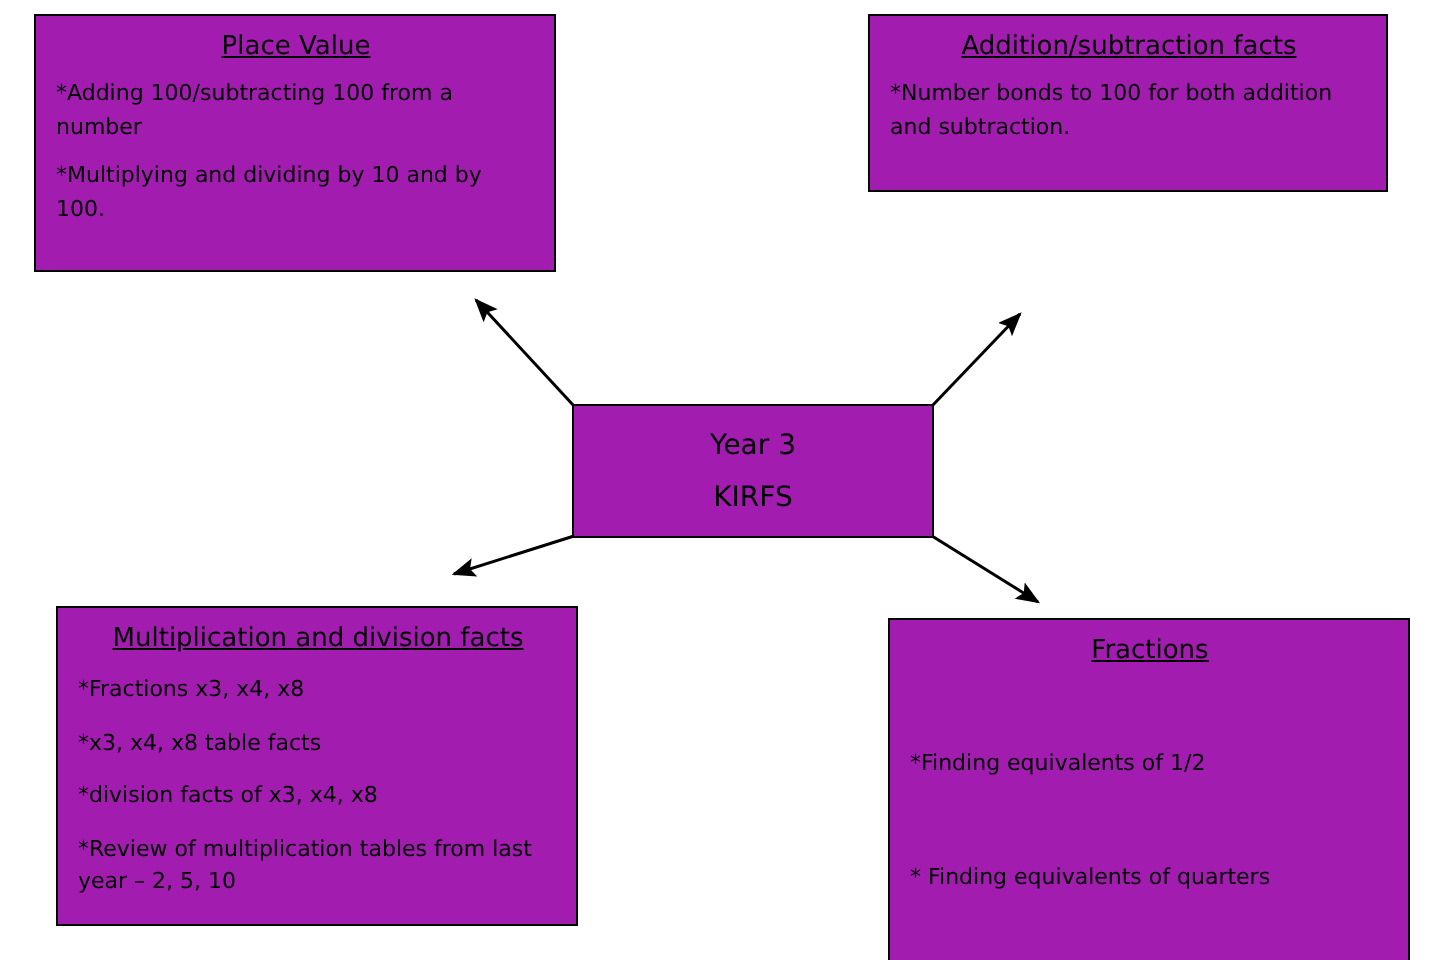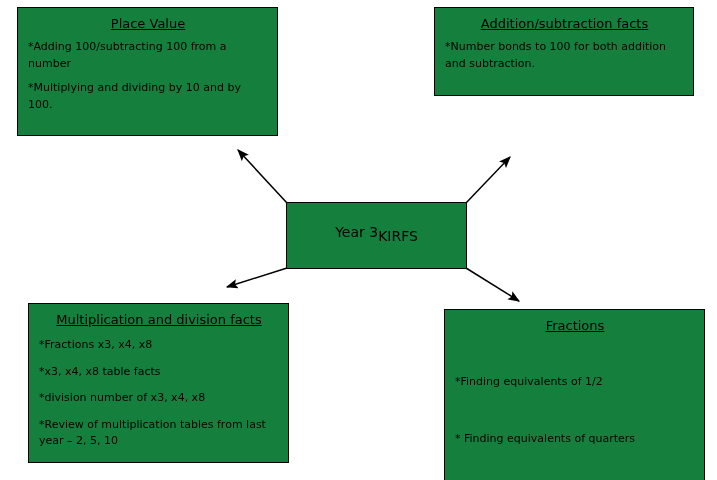--- a/index.html
+++ b/index.html
@@ -25,21 +25,21 @@
     position: absolute;
     left: 0; top: 0;
     width: 717px;
     height: 480px;
     pointer-events: none;
   }
   .node {
     position: absolute;
     box-sizing: border-box;
     border: 1.6px solid #000000;
-    background: #15803d;
+    background: #a21caf;
     padding: 7px 9px 7px 10px;
   }
   .node-title {
     text-align: center;
     text-decoration: underline;
     font-size: 13px;
     line-height: 17px;
     margin-bottom: 7px;
     white-space: nowrap;
   }
@@ -61,20 +61,21 @@
   #node-place-value {
     left: 17px;  top: 7px;   width: 261px; height: 129px;
   }
   #node-addition {
     left: 434px; top: 7px;   width: 260px; height: 89px;
   }
   #node-center {
     left: 286px; top: 202px; width: 181px; height: 67px;
     padding: 0;
     display: flex;
+    flex-direction: column;
     align-items: center;
     justify-content: center;
   }
   #node-center .center-line {
     font-size: 14px;
     line-height: 18px;
     text-align: center;
   }
   #node-center .center-line.first { margin-bottom: 8px; }
   #node-multiplication {
@@ -123,21 +124,21 @@
   <div class="node" id="node-center">
     <div class="center-line first">Year 3</div>
     <div class="center-line">KIRFS</div>
   </div>
 
   <div class="node" id="node-multiplication">
     <div class="node-title">Multiplication and division facts</div>
     <ul class="bullets">
       <li>*Fractions x3, x4, x8</li>
       <li>*x3, x4, x8 table facts</li>
-      <li>*division number of x3, x4, x8</li>
+      <li>*division facts of x3, x4, x8</li>
       <li>*Review of multiplication tables from last year – 2, 5, 10</li>
     </ul>
   </div>
 
   <div class="node" id="node-fractions">
     <div class="node-title">Fractions</div>
     <ul class="bullets">
       <li>*Finding equivalents of 1/2</li>
       <li>* Finding equivalents of quarters</li>
     </ul>

